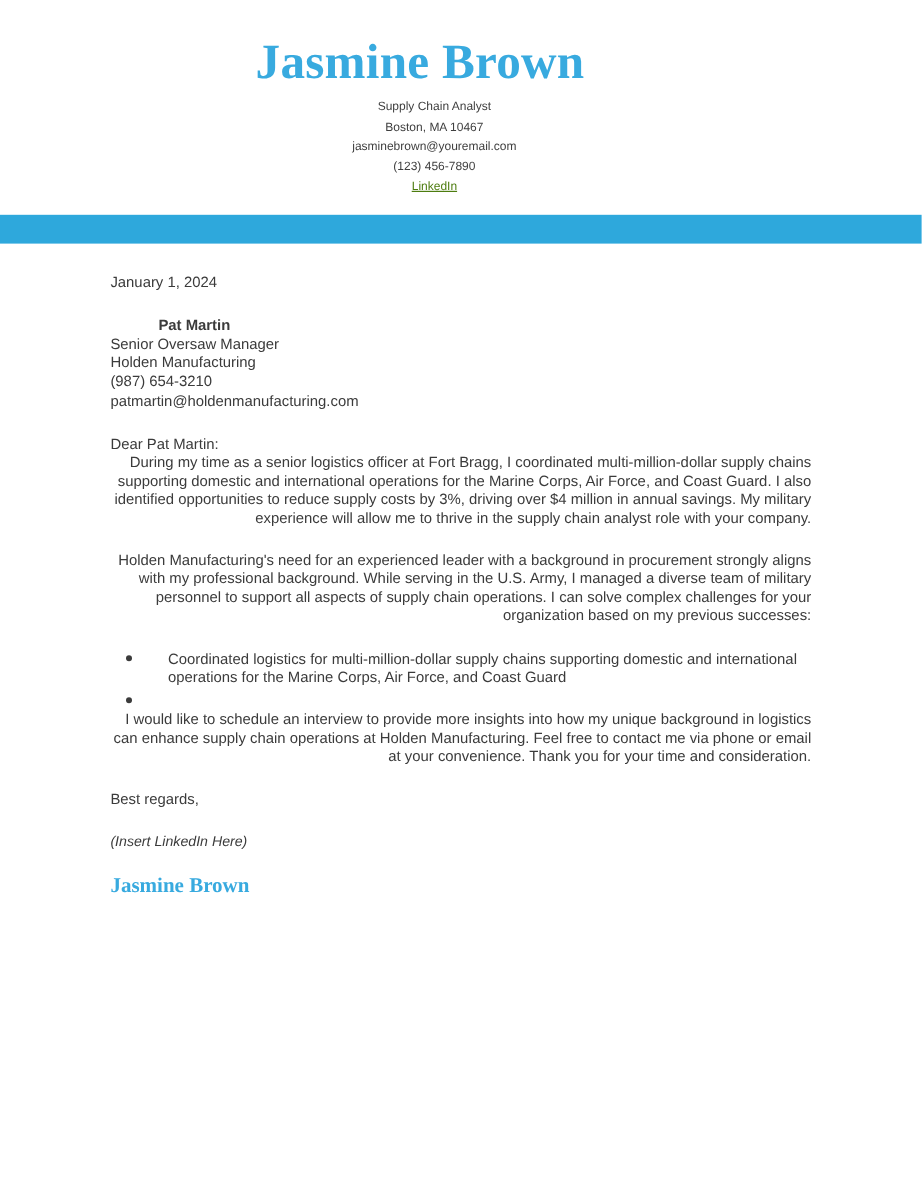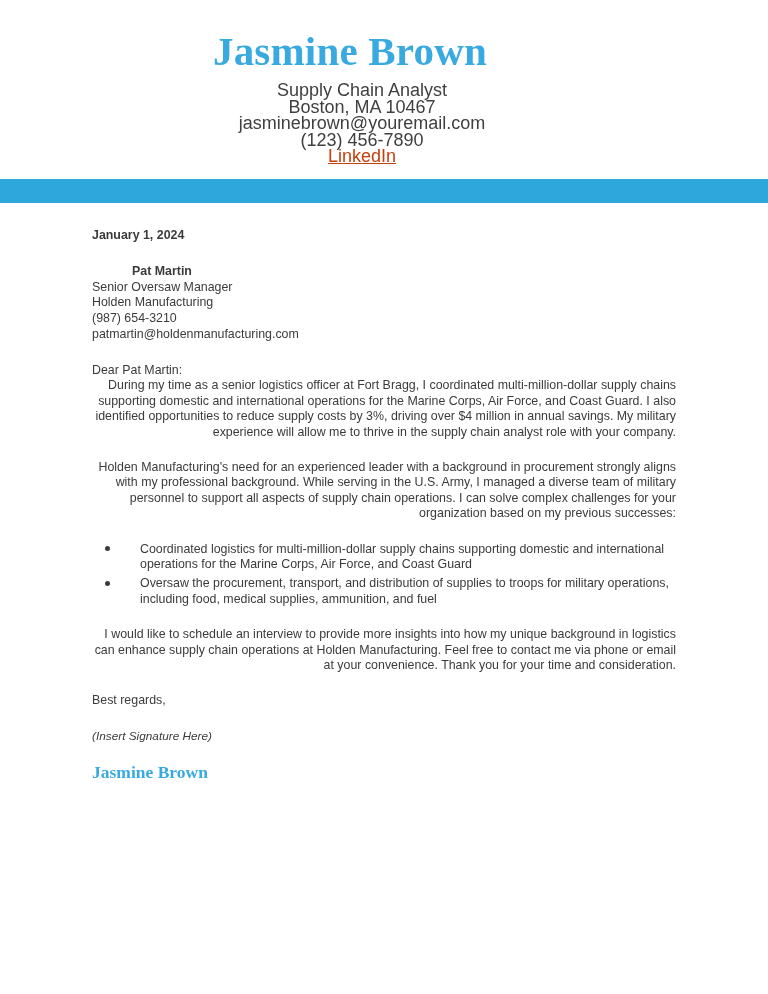--- a/index.html
+++ b/index.html
@@ -31,31 +31,31 @@
     font-family: "Liberation Serif", serif;
     font-weight: bold;
     font-size: 41px;
     line-height: 50px;
     color: #38aadf;
     letter-spacing: 0.2px;
     margin: 0;
   }
   .contact-block {
     margin-top: 6px;
-    font-size: 18px;
+    font-size: 10px;
     line-height: 16.5px;
     color: #3f3f3f;
     margin-left: 24px;
   }
   .contact-line {
     display: block;
   }
   .contact-link {
     text-decoration: underline;
-    color: #c2410c;
+    color: #4d7c0f;
     cursor: pointer;
   }
 
   
   .accent-bar {
     position: absolute;
     left: 0;
     top: 179px;
     width: 768px;
     height: 24px;
@@ -67,21 +67,21 @@
     position: absolute;
     left: 92px;
     top: 228px;
     width: 584px;
     font-size: 12.4px;
     line-height: 15.2px;
     color: #3b3b3b;
   }
 
   .date-line {
-    font-weight: bold;
+    font-weight: normal;
     font-size: 12.4px;
     margin-bottom: 21px;
   }
 
   .recipient-block {
     margin-bottom: 21px;
     line-height: 15.6px;
   }
   .recipient-name {
     font-weight: bold;
@@ -177,26 +177,25 @@
 
     <p class="paragraph">Holden Manufacturing's need for an experienced leader with a background in procurement strongly aligns with my professional background. While serving in the U.S. Army, I managed a diverse team of military personnel to support all aspects of supply chain operations. I can solve complex challenges for your organization based on my previous successes:</p>
 
     <ul class="bullet-list">
       <li class="bullet-item">
         <span class="bullet-marker"></span>
         <span>Coordinated logistics for multi-million-dollar supply chains supporting domestic and international operations for the Marine Corps, Air Force, and Coast Guard</span>
       </li>
       <li class="bullet-item">
         <span class="bullet-marker"></span>
-        <span>Oversaw the procurement, transport, and distribution of supplies to troops for military operations, including food, medical supplies, ammunition, and fuel</span>
       </li>
     </ul>
 
     <p class="paragraph">I would like to schedule an interview to provide more insights into how my unique background in logistics can enhance supply chain operations at Holden Manufacturing. Feel free to contact me via phone or email at your convenience. Thank you for your time and consideration.</p>
 
     <p class="closing-line">Best regards,</p>
 
-    <p class="signature-placeholder">(Insert Signature Here)</p>
+    <p class="signature-placeholder">(Insert LinkedIn Here)</p>
 
     <p class="signature-name">Jasmine Brown</p>
 
   </div>
 </div>
 
 </body></html>

